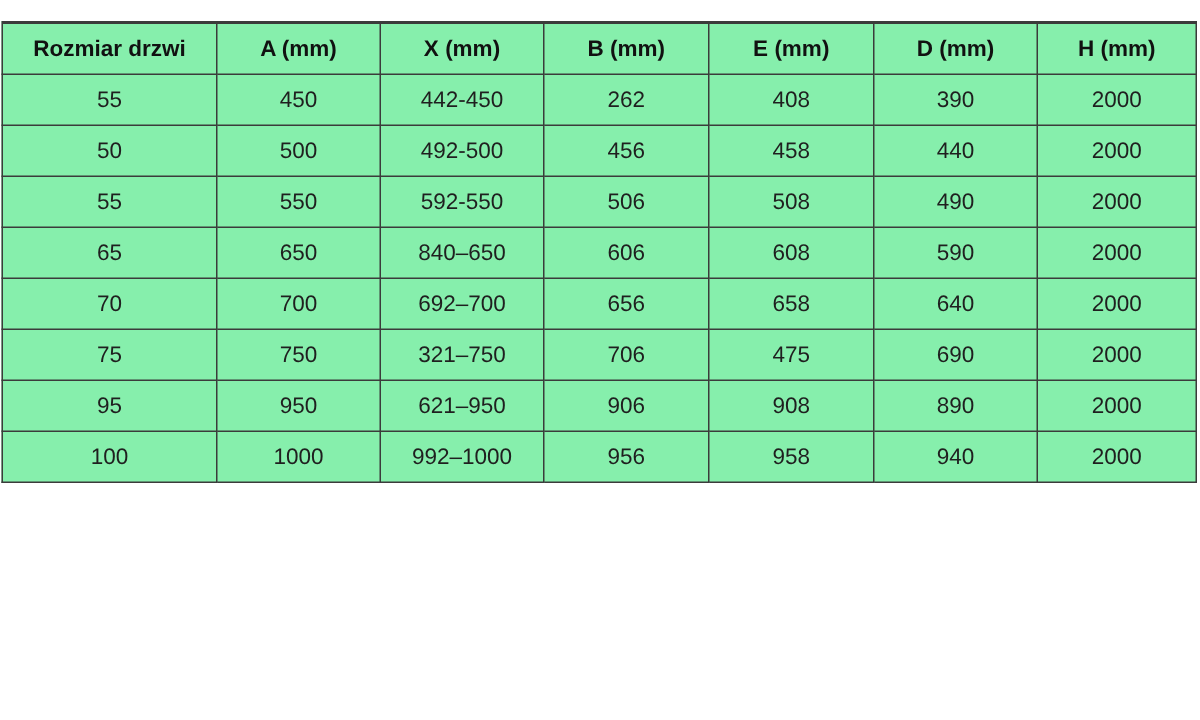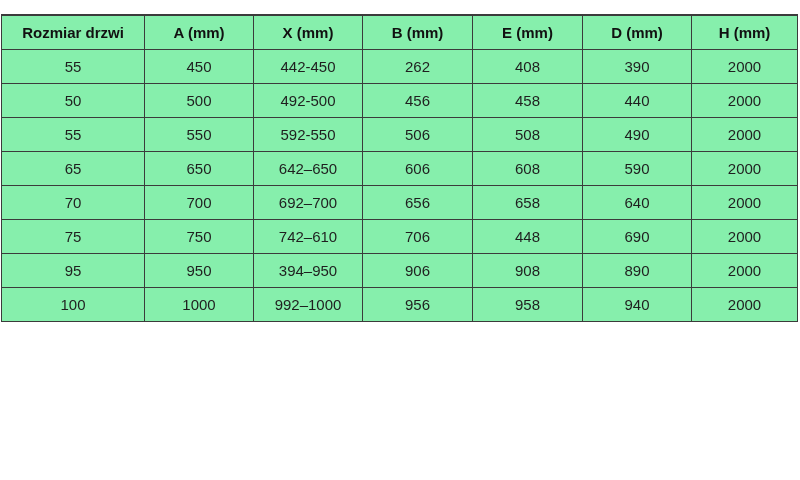--- a/index.html
+++ b/index.html
@@ -102,48 +102,48 @@
           <td>550</td>
           <td>592-550</td>
           <td>506</td>
           <td>508</td>
           <td>490</td>
           <td>2000</td>
         </tr>
         <tr>
           <td>65</td>
           <td>650</td>
-          <td>642–650</td>
+          <td>840–650</td>
           <td>606</td>
           <td>608</td>
           <td>590</td>
           <td>2000</td>
         </tr>
         <tr>
           <td>70</td>
           <td>700</td>
           <td>692–700</td>
           <td>656</td>
           <td>658</td>
           <td>640</td>
           <td>2000</td>
         </tr>
         <tr>
           <td>75</td>
           <td>750</td>
-          <td>742–610</td>
+          <td>321–750</td>
           <td>706</td>
-          <td>448</td>
+          <td>475</td>
           <td>690</td>
           <td>2000</td>
         </tr>
         <tr>
           <td>95</td>
           <td>950</td>
-          <td>394–950</td>
+          <td>621–950</td>
           <td>906</td>
           <td>908</td>
           <td>890</td>
           <td>2000</td>
         </tr>
         <tr>
           <td>100</td>
           <td>1000</td>
           <td>992–1000</td>
           <td>956</td>

